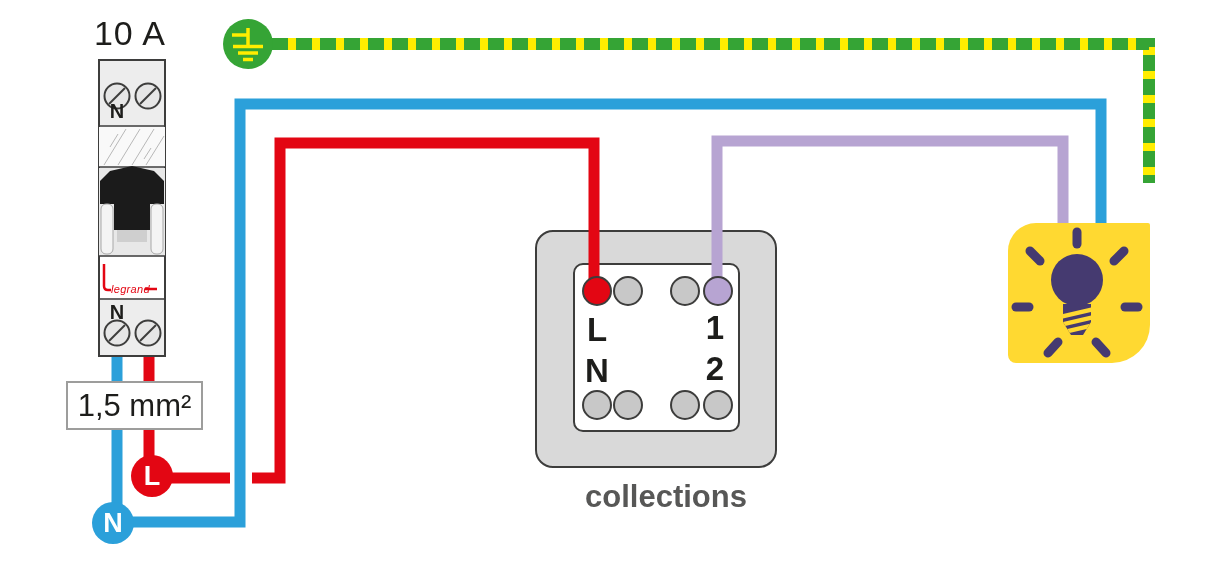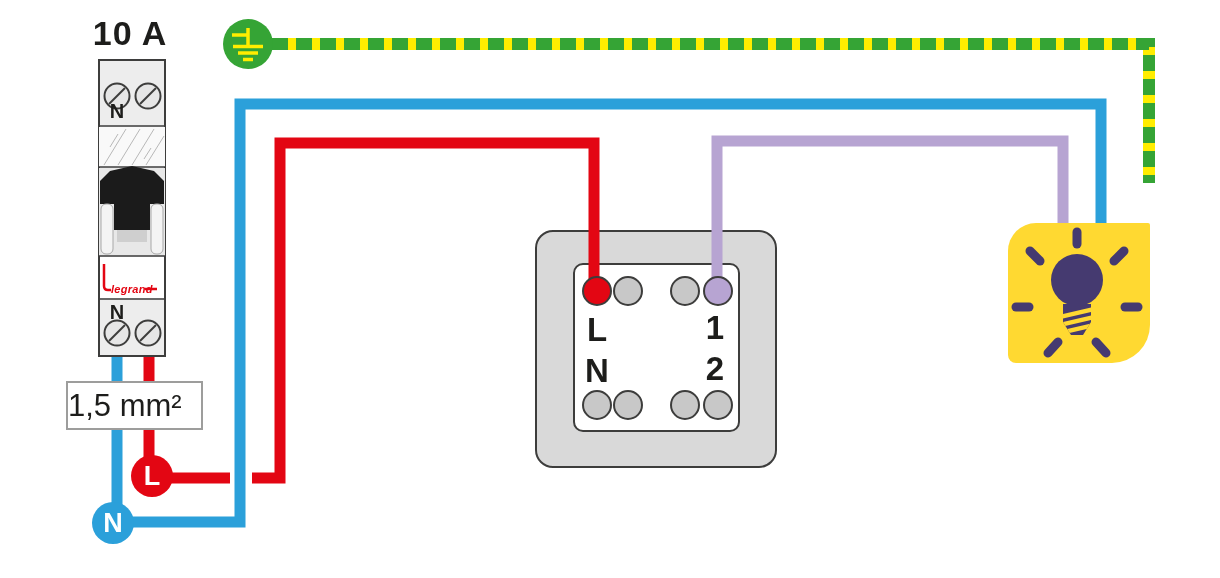--- a/index.html
+++ b/index.html
@@ -31,26 +31,26 @@
   .hatch-bg{fill:#f9f9f9;}
   .hatch-line{stroke:#b8b8b8;stroke-width:1;}
   .toggle-bg{fill:#e8e8e8;}
   .toggle-black{fill:#1b1b1b;}
   .toggle-gray{fill:#cfcfcf;}
   .pillar{fill:#f4f4f4;stroke:#a8a8a8;stroke-width:1;}
   .brand-area{fill:#ffffff;}
   .brand-line{stroke:var(--live);stroke-width:2.5;fill:none;}
 
   .txt{position:absolute;}
-  .breaker-rating{left:92px;top:14px;width:76px;text-align:center;font-size:34px;font-weight:700;letter-spacing:1px;color:var(--text-dark);}
+  .breaker-rating{left:92px;top:14px;width:76px;text-align:center;font-size:34px;font-weight:400;letter-spacing:1px;color:var(--text-dark);}
   .breaker-n{width:26px;text-align:center;font-size:20px;font-weight:700;color:var(--text-dark);}
-  .brand-label{left:111px;top:283px;font-size:11px;font-weight:700;font-style:italic;color:var(--live);letter-spacing:0.3px;}
+  .brand-label{left:111px;top:283px;font-size:11px;font-weight:400;font-style:italic;color:var(--live);letter-spacing:0.3px;}
 
   .gauge-box{left:66px;top:381px;width:137px;height:49px;box-sizing:border-box;border:2px solid var(--box-border);
-    background:#fff;display:flex;align-items:center;font-size:31px;color:var(--text-dark);}
+    background:#fff;display:flex;align-items:center;justify-content:center;font-size:31px;color:var(--text-dark);}
 
   .badge{width:42px;height:42px;border-radius:50%;display:flex;align-items:center;justify-content:center;
     color:#fff;font-size:27px;font-weight:700;}
   .badge-live{left:131px;top:455px;background:var(--live);}
   .badge-neutral{left:92px;top:502px;background:var(--neutral);}
 
   
   .earth-circle{fill:var(--earth-green);}
   .earth-sym{stroke:var(--earth-yellow);stroke-width:3.5;fill:none;}
 
@@ -175,20 +175,21 @@
   <div class="layer-over terminal" style="left:613px;top:390px;"></div>
   <div class="layer-over terminal" style="left:670px;top:390px;"></div>
   <div class="layer-over terminal" style="left:703px;top:390px;"></div>
 
   <div class="layer-over switch-label" style="left:582px;top:313px;">L</div>
   <div class="layer-over switch-label" style="left:700px;top:311px;">1</div>
   <div class="layer-over switch-label" style="left:582px;top:354px;">N</div>
   <div class="layer-over switch-label" style="left:700px;top:352px;">2</div>
 
   <div class="txt layer-over switch-caption">
+    <div>collections</div>
   </div>
 
   <div class="abs layer-over lamp">
     <svg width="142" height="140" viewBox="0 0 142 140">
       <defs>
         <clipPath id="baseClip">
             <path d="M55,81 H83 V99 L75,112 H63 L55,99 Z"></path>
           </clipPath>
       </defs>
       <line class="ray" x1="69" y1="9" x2="69" y2="21"></line>

